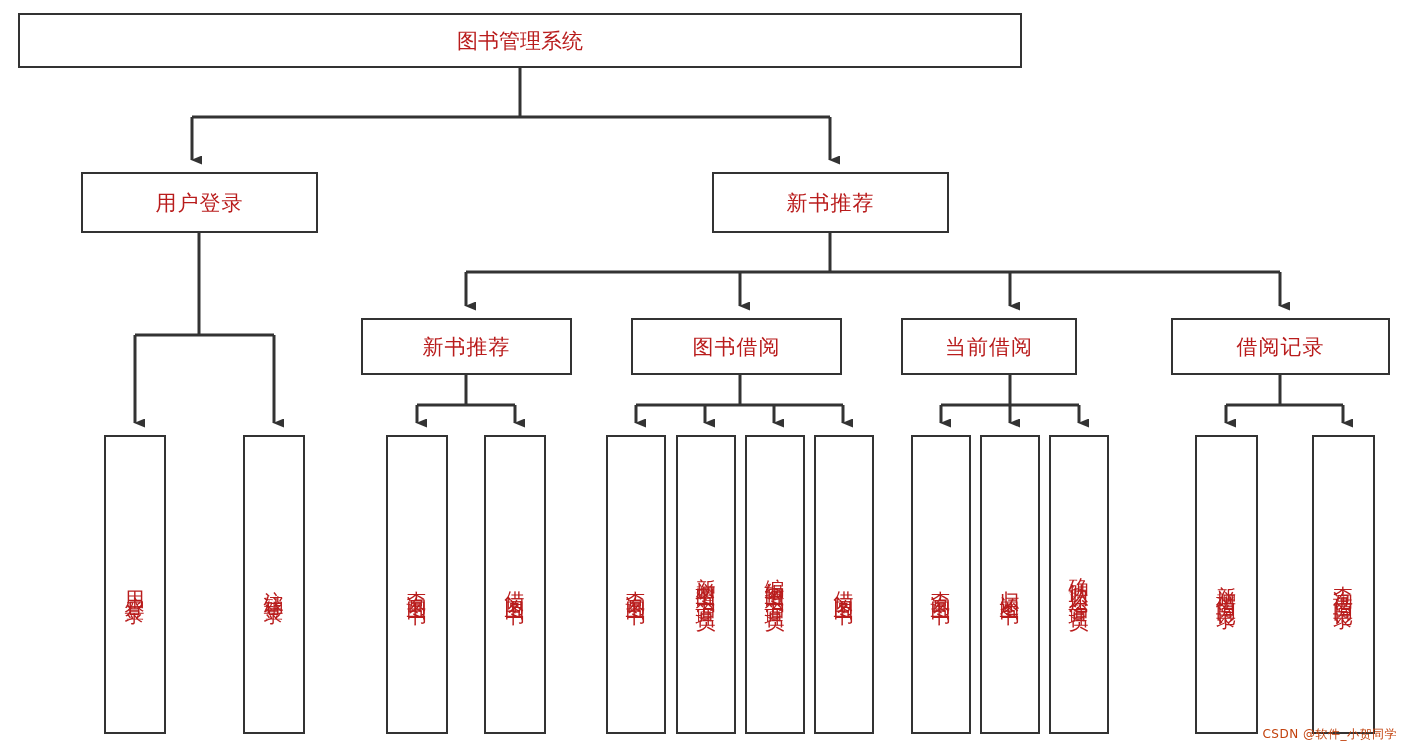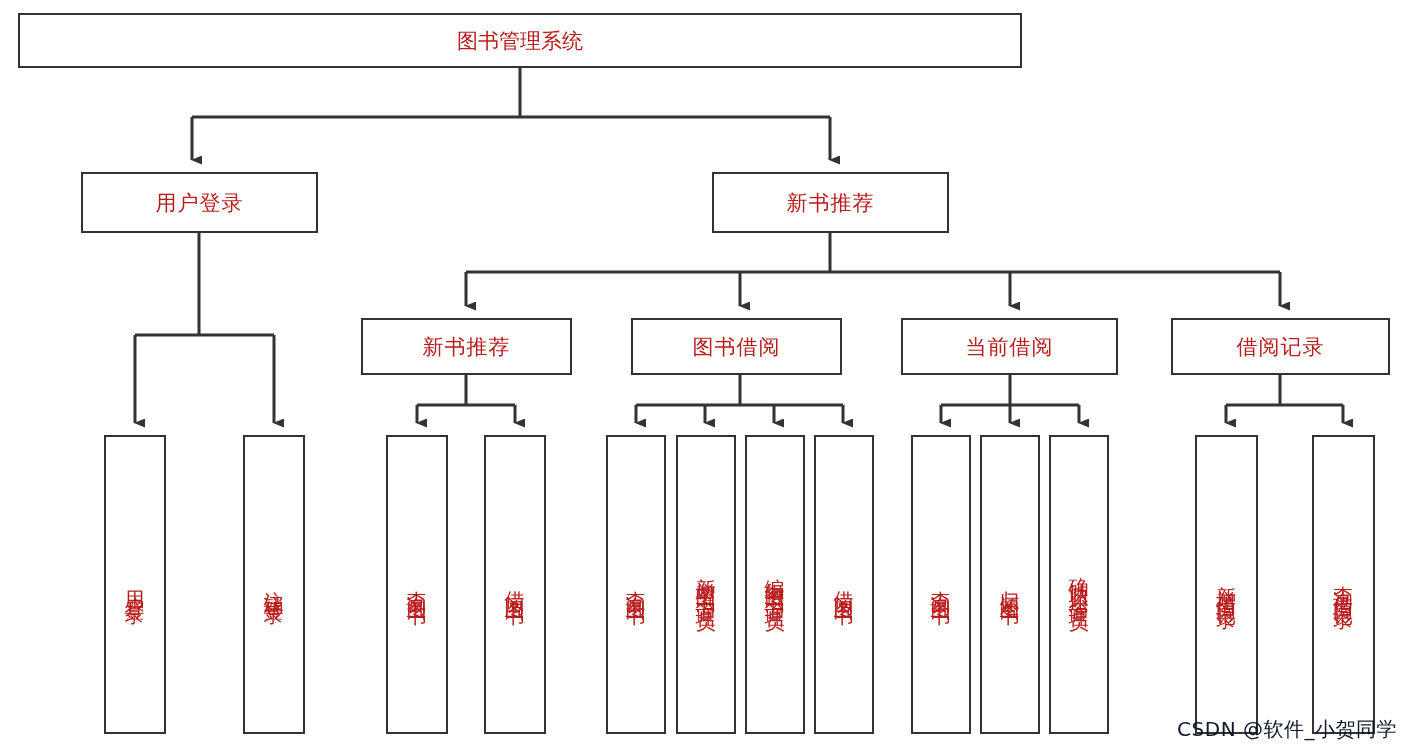--- a/index.html
+++ b/index.html
@@ -9,22 +9,22 @@
   svg.wires{position:absolute;left:0;top:0;width:1405px;height:747px;pointer-events:none;}
   .node{position:absolute;box-sizing:border-box;background:#ffffff;
         border:2px solid #333333;display:flex;align-items:center;
         justify-content:center;color:#b91c1c;}
   .node.h{font-size:21px;letter-spacing:1px;}
   .node.root{font-size:21px;}
   .node.leaf{font-size:20px;}
   .vtext{writing-mode:vertical-rl;text-orientation:upright;
          letter-spacing:5px;line-height:1;white-space:nowrap;
          display:block;text-align:center;}
-  .watermark{position:absolute;right:8px;bottom:4px;font-size:20px;
-             color:#0f172a;white-space:nowrap;letter-spacing:0.5px;}
+  .watermark{position:absolute;right:8px;bottom:4px;font-size:12px;
+             color:#c2410c;white-space:nowrap;letter-spacing:0.5px;}
 </style>
 </head>
 <body>
 
 <div id="stage">
 
   <svg class="wires" viewBox="0 0 1405 747" xmlns="http://www.w3.org/2000/svg">
     <defs>
       <marker id="arw" markerWidth="9" markerHeight="11" refX="4.5" refY="10" orient="auto" markerUnits="userSpaceOnUse">
         <path d="M0,0 L9,0 L4.5,11 Z" fill="#333333"></path>
@@ -85,21 +85,21 @@
   <div class="node h" style="left:712px;top:172px;width:237px;height:61px;">
     <span>新书推荐</span>
   </div>
 
   <div class="node h" style="left:361px;top:318px;width:211px;height:57px;text-align:right;">
     <span>新书推荐</span>
   </div>
   <div class="node h" style="left:631px;top:318px;width:211px;height:57px;align-items:center;">
     <span>图书借阅</span>
   </div>
-  <div class="node h" style="left:901px;top:318px;width:217px;height:57px;">
+  <div class="node h" style="left:901px;top:318px;width:176px;height:57px;">
     <span>当前借阅</span>
   </div>
   <div class="node h" style="left:1171px;top:318px;width:219px;height:57px;">
     <span>借阅记录</span>
   </div>
 
   <div class="node leaf" style="left:104px;top:435px;width:62px;height:299px;">
     <span class="vtext">用户登录</span>
   </div>
   <div class="node leaf" style="left:243px;top:435px;width:62px;height:299px;">

